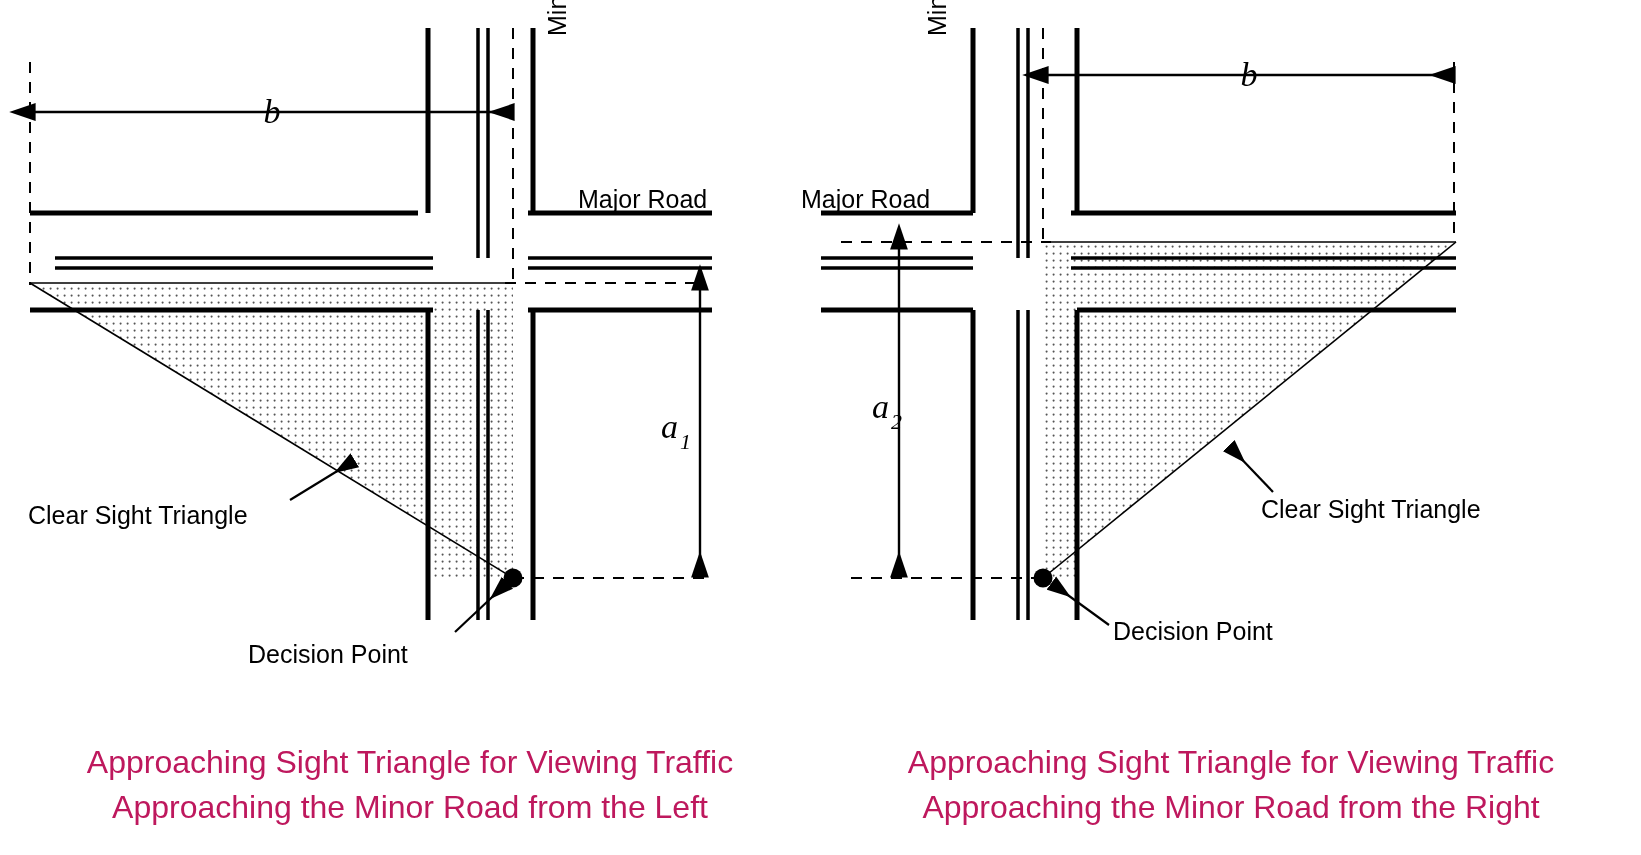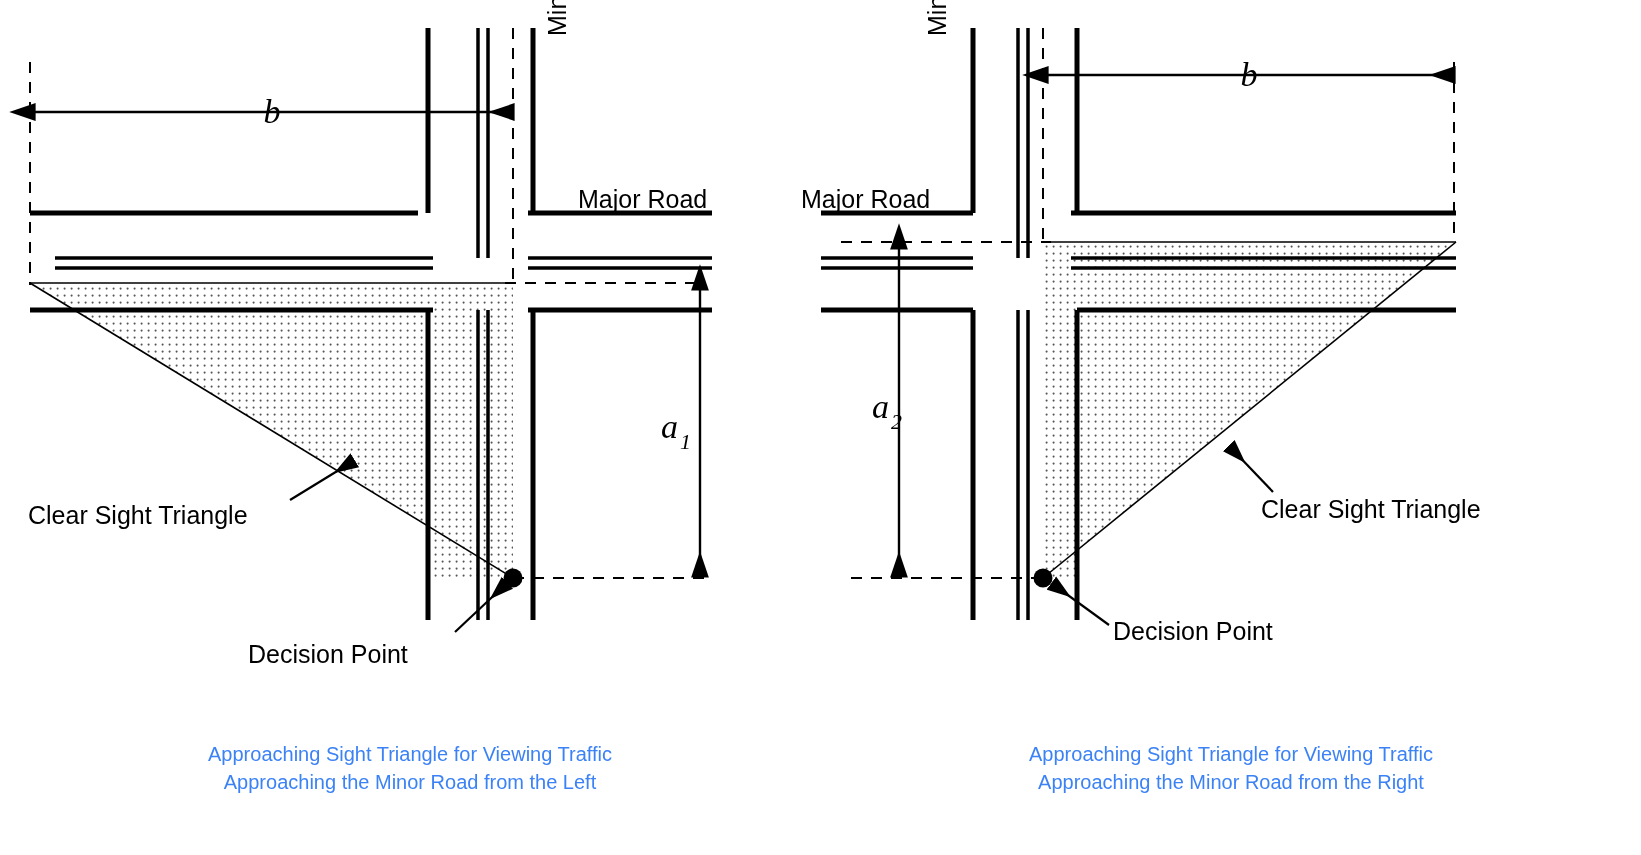--- a/index.html
+++ b/index.html
@@ -34,24 +34,24 @@
     width: 820px;
     height: 700px;
     overflow: visible;
   }
 
   .caption {
     position: absolute;
     top: 740px;
     width: 820px;
     text-align: center;
-    font-size: 20px;
+    font-size: 32px;
     line-height: 1.42;
     font-family: "Liberation Sans", sans-serif;
-    color: #3b82f6;
+    color: #be185d;
     white-space: pre-line;
   }
 
   text {
     font-family: "Liberation Sans", sans-serif;
     fill: #000000;
   }
   text.lbl {
     font-size: 25px;
   }

